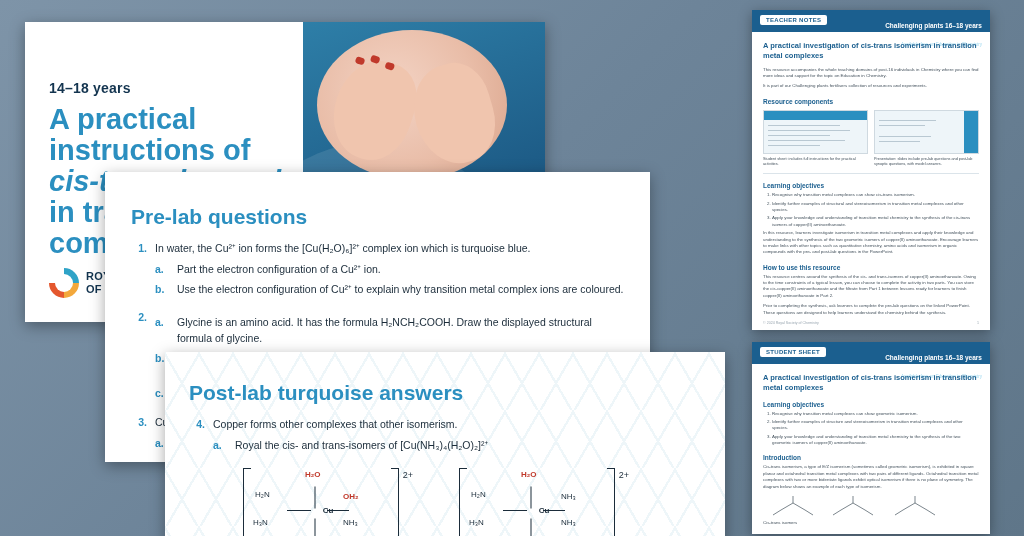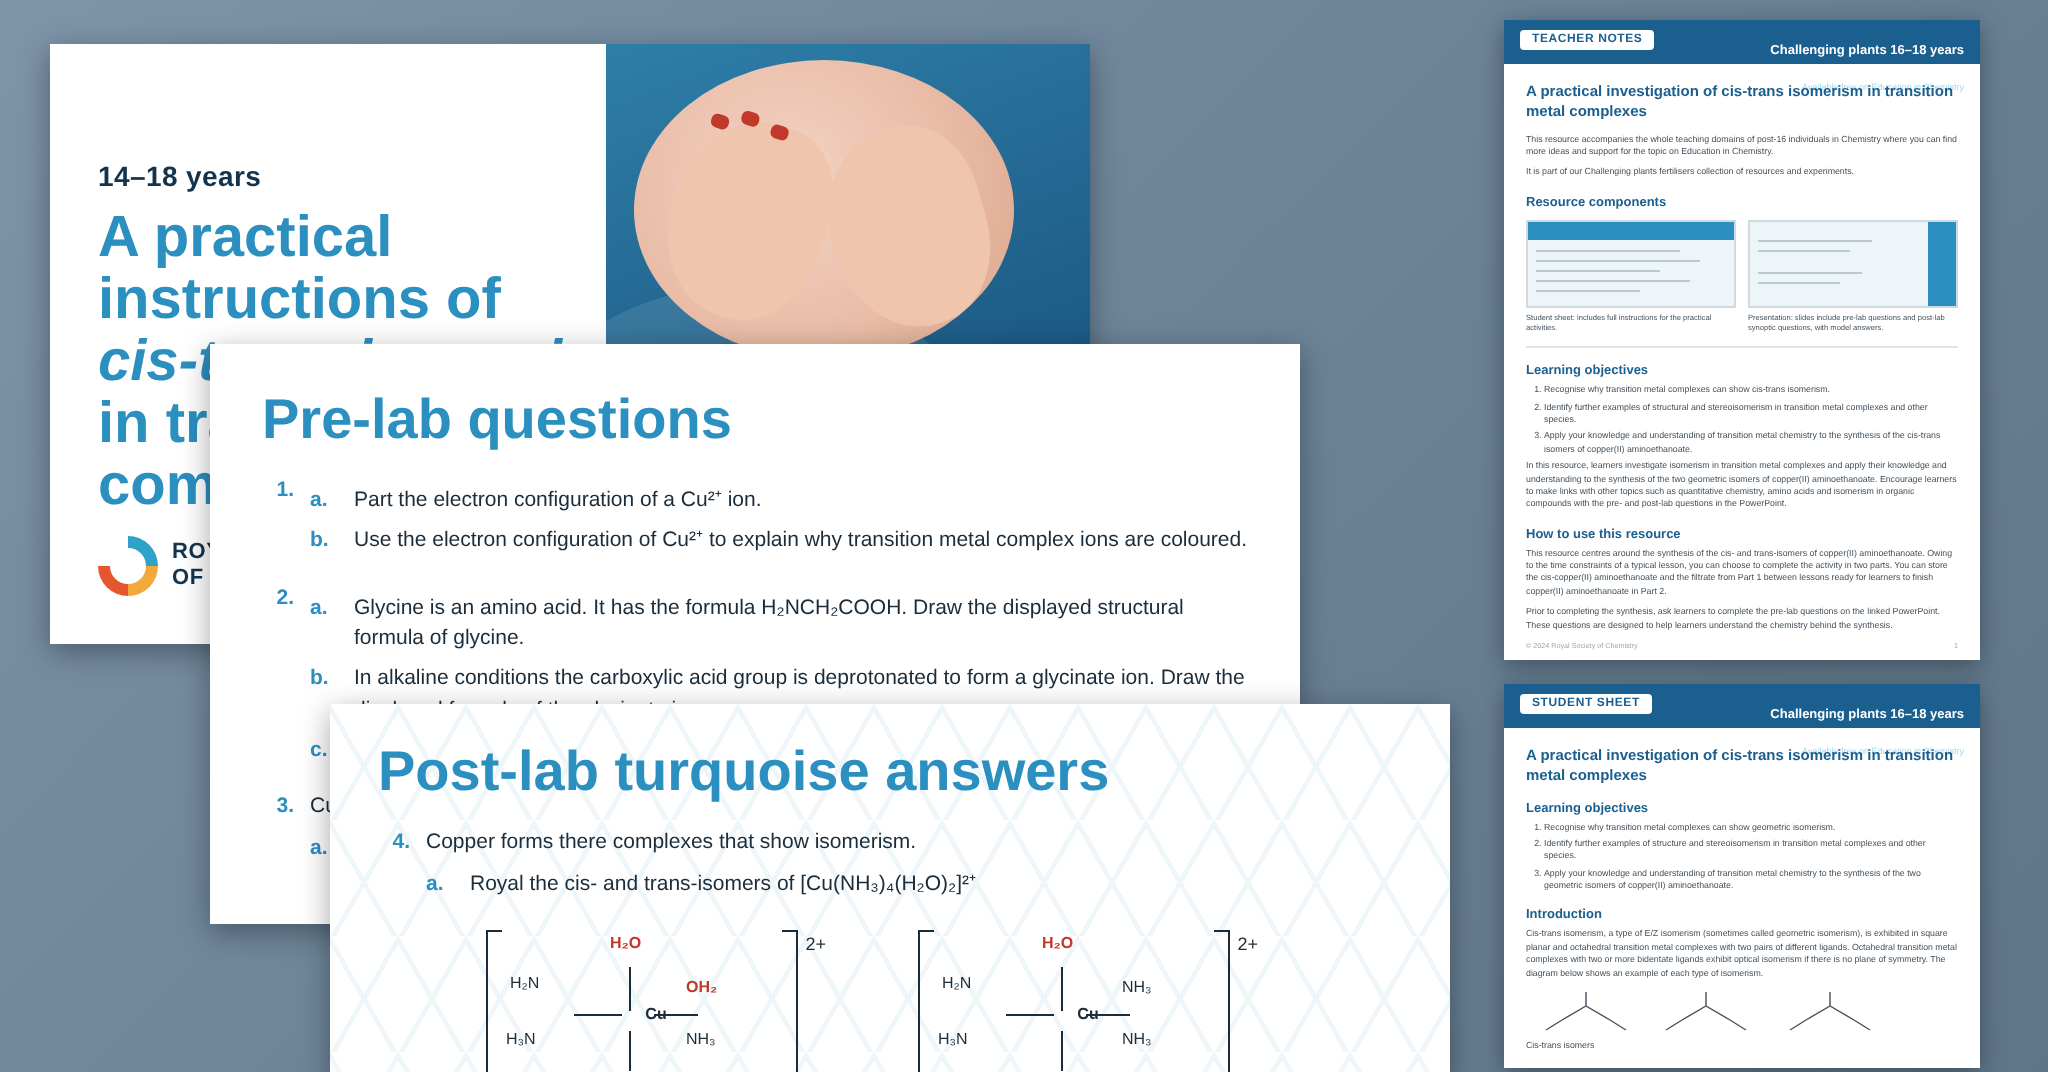--- a/index.html
+++ b/index.html
@@ -36,21 +36,21 @@
   #title-slide .logo{position:absolute;left:24px;bottom:24px;display:flex;align-items:center;gap:7px;}
   #title-slide .logo-mark{width:30px;height:30px;border-radius:50%;
      background:conic-gradient(#2fa3c7 0deg 90deg,#f3a83b 90deg 180deg,#e4572e 180deg 270deg,#fff 270deg 360deg);
      position:relative;}
   #title-slide .logo-mark:after{content:"";position:absolute;inset:6px;border-radius:50%;background:#fff;}
   #title-slide .logo-text{font-size:11px;font-weight:bold;color:#13344f;line-height:1.15;letter-spacing:.3px;}
 
   
   #prelab-sheet{left:105px;top:172px;width:545px;height:290px;}
   #prelab-sheet .body{position:absolute;inset:0;padding:22px 26px 0 26px;box-sizing:border-box;}
-  .sheet-h{font-size:28px;font-weight:bold;color:#2b8fc0;margin:0 0 12px 0;}
+  .sheet-h{font-size:21px;font-weight:bold;color:#2b8fc0;margin:11px 0 12px 0;}
   .q-list{list-style:none;margin:0;padding:0;color:#1b2c3a;font-size:10.5px;line-height:1.5;}
   .q-item{display:flex;gap:8px;margin-bottom:9px;}
   .q-num{color:#2b8fc0;font-weight:bold;width:16px;text-align:right;flex:none;}
   .q-text{flex:1;}
   .sub-list{list-style:none;margin:5px 0 0 0;padding:0;}
   .sub-item{display:flex;gap:8px;margin-bottom:4px;}
   .sub-num{color:#2b8fc0;font-weight:bold;width:14px;flex:none;}
 
   
   #postlab-sheet{left:165px;top:352px;width:560px;height:190px;}
@@ -139,20 +139,21 @@
   </div>
 
   <div class="card" id="prelab-sheet">
     <div class="body">
       <h1 class="sheet-h">Pre-lab questions</h1>
       <ul class="q-list">
 
         <li class="q-item">
           <span class="q-num">1.</span>
           <span class="q-text">
+            <span>In water, the Cu²⁺ ion forms the [Cu(H₂O)₆]²⁺ complex ion which is turquoise blue.</span>
             <ul class="sub-list">
               <li class="sub-item">
                 <span class="sub-num">a.</span>
                 <span>Part the electron configuration of a Cu²⁺ ion.</span>
               </li>
               <li class="sub-item">
                 <span class="sub-num">b.</span>
                 <span>Use the electron configuration of Cu²⁺ to explain why transition metal complex ions are coloured.</span>
               </li>
             </ul>
@@ -198,21 +199,21 @@
   </div>
 
   <div class="card" id="postlab-sheet">
     <div class="hexbg"></div>
     <div class="body">
       <h1 class="sheet-h">Post-lab turquoise answers</h1>
       <ul class="q-list">
         <li class="q-item">
           <span class="q-num">4.</span>
           <span class="q-text">
-            <span>Copper forms there complexes that show isomerism.</span>
+            <span>Copper forms other complexes that other isomerism.</span>
             <ul class="sub-list">
               <li class="sub-item">
                 <span class="sub-num">a.</span>
                 <span>Royal the cis- and trans-isomers of [Cu(NH₃)₄(H₂O)₂]²⁺</span>
               </li>
             </ul>
           </span>
         </li>
       </ul>
 

